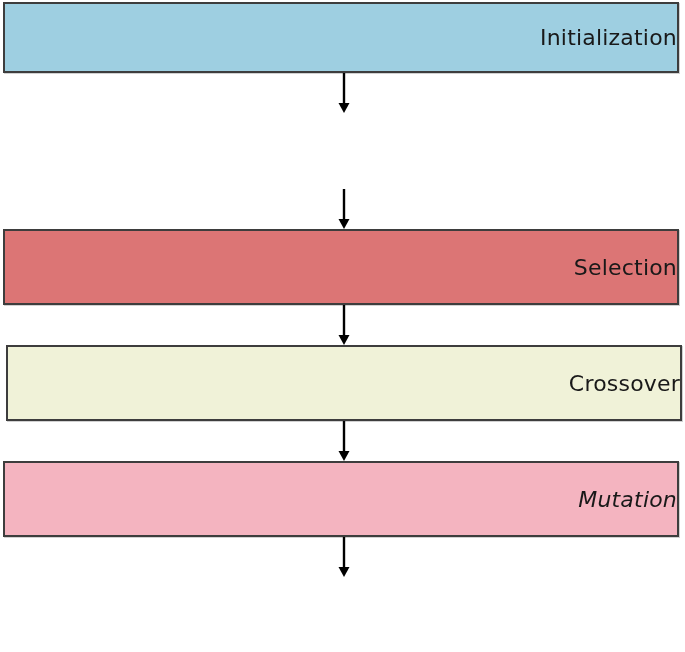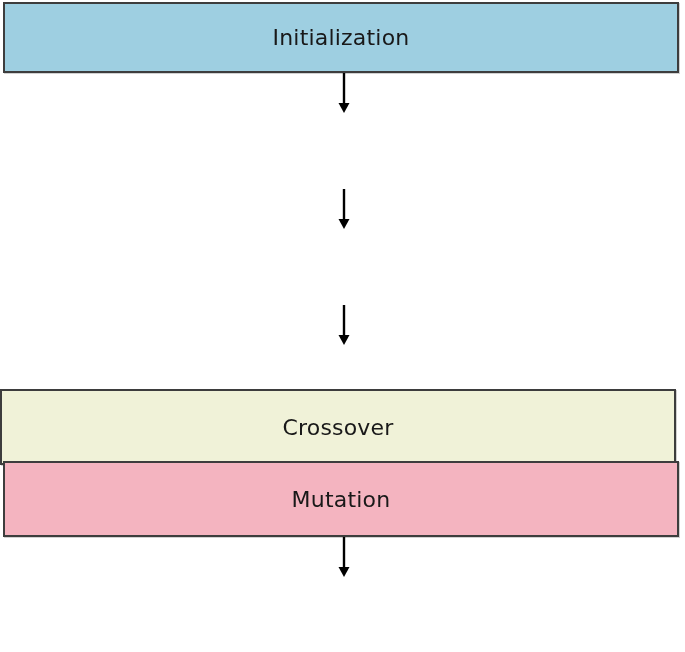--- a/index.html
+++ b/index.html
@@ -18,21 +18,21 @@
     overflow: hidden;
   }
   .node {
     position: absolute;
     left: 3px;
     width: 676px;
     box-sizing: border-box;
     border: 2px solid #3d3d3d;
     display: flex;
     align-items: center;
-    justify-content: center;
+    justify-content: flex-end;
     box-shadow: 1px 1px 0 rgba(0,0,0,0.18);
   }
   .node-label {
     font-size: 22px;
     color: #191919;
     letter-spacing: 0.2px;
     font-family: "DejaVu Sans", sans-serif;
     white-space: nowrap;
   }
   .connector {
@@ -74,19 +74,22 @@
     </div>
     <div class="connector" style="top: 537px; height: 40px;">
       <svg width="26" height="40" viewBox="0 0 26 40">
         <line x1="13" y1="0" x2="13" y2="31" stroke="#000000" stroke-width="2.4"></line>
         <polygon points="13,40 7.5,30 18.5,30" fill="#000000"></polygon>
       </svg>
     </div>
     <div class="node" style="top: 2px; left: 3px; width: 676px; height: 71px; background: rgb(158, 207, 225); border-color: rgb(61, 61, 61);">
       <span class="node-label" style="color: rgb(25, 25, 25);">Initialization</span>
     </div>
-    <div class="node" style="top: 345px; left: 0; width: 676px; height: 76px; background: rgb(240, 242, 216); border-color: rgb(61, 61, 61); margin-top: 44px;">
+    <div class="node" style="top: 229px; left: 3px; width: 676px; height: 76px; background: rgb(220, 117, 117); border-color: rgb(61, 61, 61);">
+      <span class="node-label" style="color: rgb(25, 25, 25);">Selection</span>
+    </div>
+    <div class="node" style="top: 345px; left: 6px; width: 676px; height: 76px; background: rgb(240, 242, 216); border-color: rgb(61, 61, 61);">
       <span class="node-label" style="color: rgb(25, 25, 25);">Crossover</span>
     </div>
-    <div class="node" style="top: 461px; left: 3px; width: 676px; height: 76px; background: rgb(244, 180, 192); border-color: rgb(61, 61, 61);">
+    <div class="node" style="top: 461px; left: 3px; width: 676px; height: 76px; background: rgb(244, 180, 192); border-color: rgb(61, 61, 61); font-style: italic;">
       <span class="node-label" style="color: rgb(25, 25, 25);">Mutation</span>
     </div>
   </div>
 
 </body></html>

